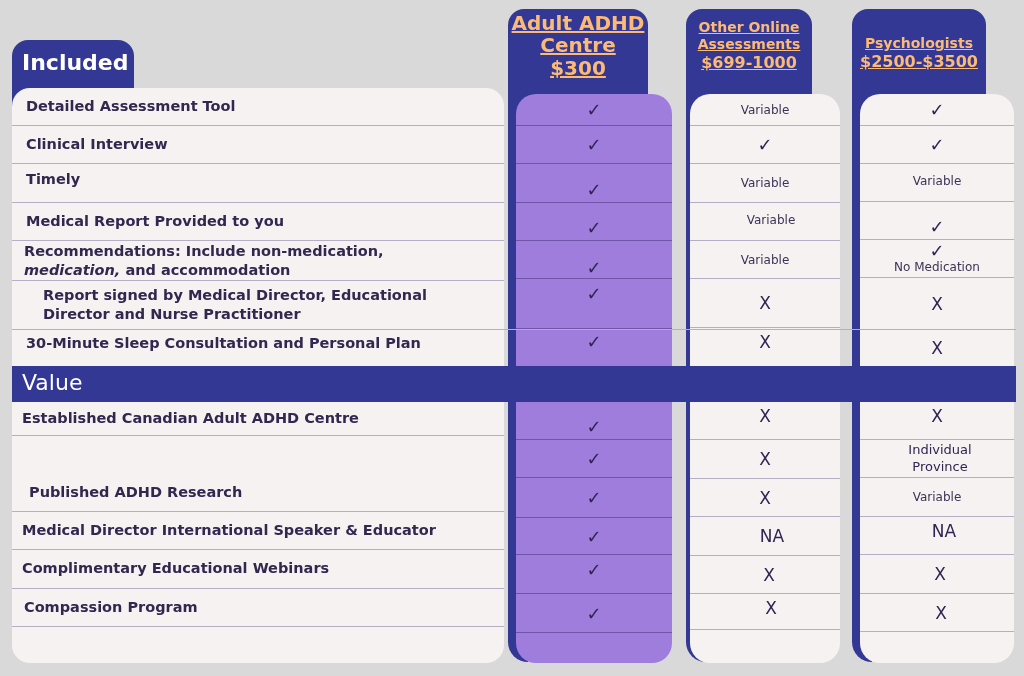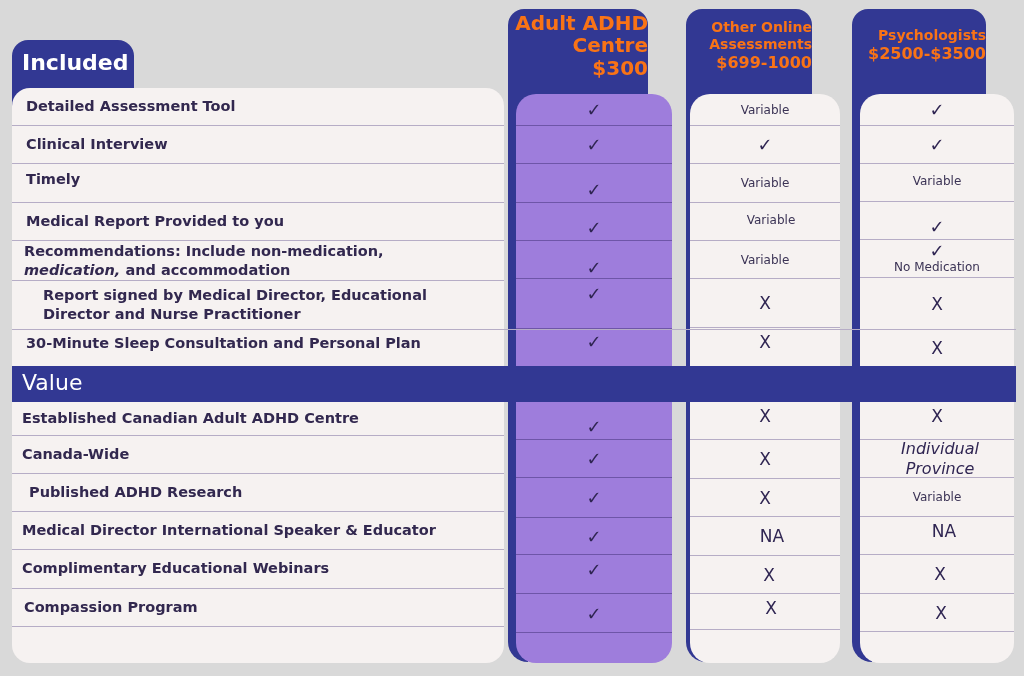--- a/index.html
+++ b/index.html
@@ -10,45 +10,45 @@
   .col-body-bg { position: absolute; background: #323893; border-radius: 0 0 0 22px; }
   .col-body { position: absolute; border-radius: 20px 20px 20px 20px; overflow: hidden; }
 
   #tab-included { left: 12px; top: 40px; width: 122px; height: 84px; }
   #tab-included span { position: absolute; left: 10px; top: 10px; font-size: 22px; font-weight: bold; color: #fff; }
 
   #tab-adhd { left: 508px; top: 9px; width: 140px; height: 110px; }
   #tab-other { left: 686px; top: 9px; width: 126px; height: 110px; }
   #tab-psych { left: 852px; top: 9px; width: 134px; height: 110px; }
 
-  .tab-title { position: absolute; left: 0; right: 0; text-align: right; color: #f97316; font-weight: bold; line-height: 1.12; }
+  .tab-title { position: absolute; left: 0; right: 0; text-align: center; color: #fdba74; font-weight: bold; line-height: 1.12; text-decoration: underline; }
   #tab-adhd .tab-title { top: 3px; font-size: 20px; }
   #tab-other .tab-title { top: 10px; font-size: 14px; line-height: 1.2; }
   #tab-other .tab-title .price { font-size: 16px; }
-  #tab-psych .tab-title { top: 18px; font-size: 14px; line-height: 1.2; }
+  #tab-psych .tab-title { top: 26px; font-size: 14px; line-height: 1.2; }
   #tab-psych .tab-title .price { font-size: 16px; }
 
   #bg-adhd { left: 508px; top: 100px; width: 20px; height: 562px; border-radius: 0 0 0 22px; }
   #bg-other { left: 686px; top: 100px; width: 20px; height: 562px; }
   #bg-psych { left: 852px; top: 100px; width: 20px; height: 562px; }
 
   #body-labels { left: 12px; top: 88px; width: 492px; height: 575px; background: #f6f2f1; border-radius: 18px; }
   #body-adhd { left: 516px; top: 94px; width: 156px; height: 569px; background: #9e7ddc; border-radius: 20px; }
   #body-other { left: 690px; top: 94px; width: 150px; height: 569px; background: #f6f2f1; border-radius: 20px; }
   #body-psych { left: 860px; top: 94px; width: 154px; height: 569px; background: #f6f2f1; border-radius: 20px; }
 
   .row { position: absolute; left: 0; right: 0; display: flex; align-items: center; border-bottom: 1.5px solid #b6adc6; }
   #body-adhd .row { border-bottom-color: #6e55a8; }
   .label-text { padding-left: 14px; font-size: 14.5px; font-weight: bold; color: #32284f; line-height: 1.35; }
   .cell { width: 100%; text-align: center; color: #2f2552; }
   .cell.check { font-size: 18px; }
   .cell.x { font-size: 17px; }
   .cell.var { font-size: 12px; color: #3b3355; }
   .cell.na { font-size: 17px; }
-  .cell.small { font-size: 16px; line-height: 1.25; font-style: italic; }
+  .cell.small { font-size: 13px; line-height: 1.25; }
 
   #value-band { position: absolute; left: 12px; top: 366px; width: 1004px; height: 36px; background: #323893; }
   #value-band span { position: absolute; left: 10px; top: 4px; color: #fff; font-size: 22px; font-weight: normal; }
 </style>
 </head>
 <body>
 
 <div class="col-tab" id="tab-included">
   <span>Included</span>
 </div>
@@ -103,23 +103,20 @@
       <span>Director and Nurse Practitioner</span>
     </span>
   </div>
   <div class="row" style="top:242px;height:36px;border-bottom:none;align-items:flex-start;padding-top:4px;">
       <span class="label-text">30-Minute Sleep Consultation and Personal Plan</span>
     </div>
 
   <div class="row" style="top:314px;height:34px;">
       <span class="label-text" style="padding-left:10px;">Established Canadian Adult ADHD Centre</span>
     </div>
-  <div class="row" style="top:348px;height:38px;">
-      <span class="label-text" style="padding-left:10px;">Canada-Wide</span>
-    </div>
   <div class="row" style="top:386px;height:38px;">
       <span class="label-text" style="padding-left:17px;text-align:center;">Published ADHD Research</span>
     </div>
   <div class="row" style="top:424px;height:38px;">
       <span class="label-text" style="padding-left:10px;">Medical Director International Speaker &amp; Educator</span>
     </div>
   <div class="row" style="top:462px;height:39px;">
       <span class="label-text" style="padding-left:10px;">Complimentary Educational Webinars</span>
     </div>
   <div class="row" style="top:501px;height:38px;">

